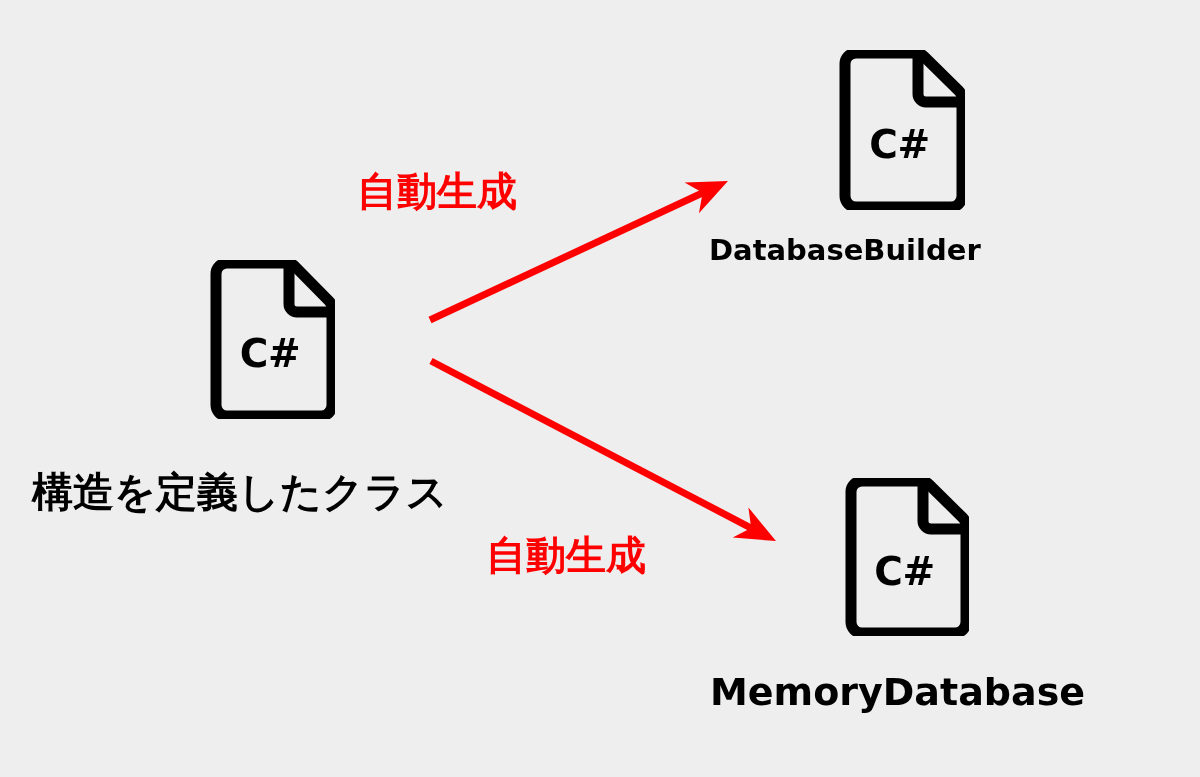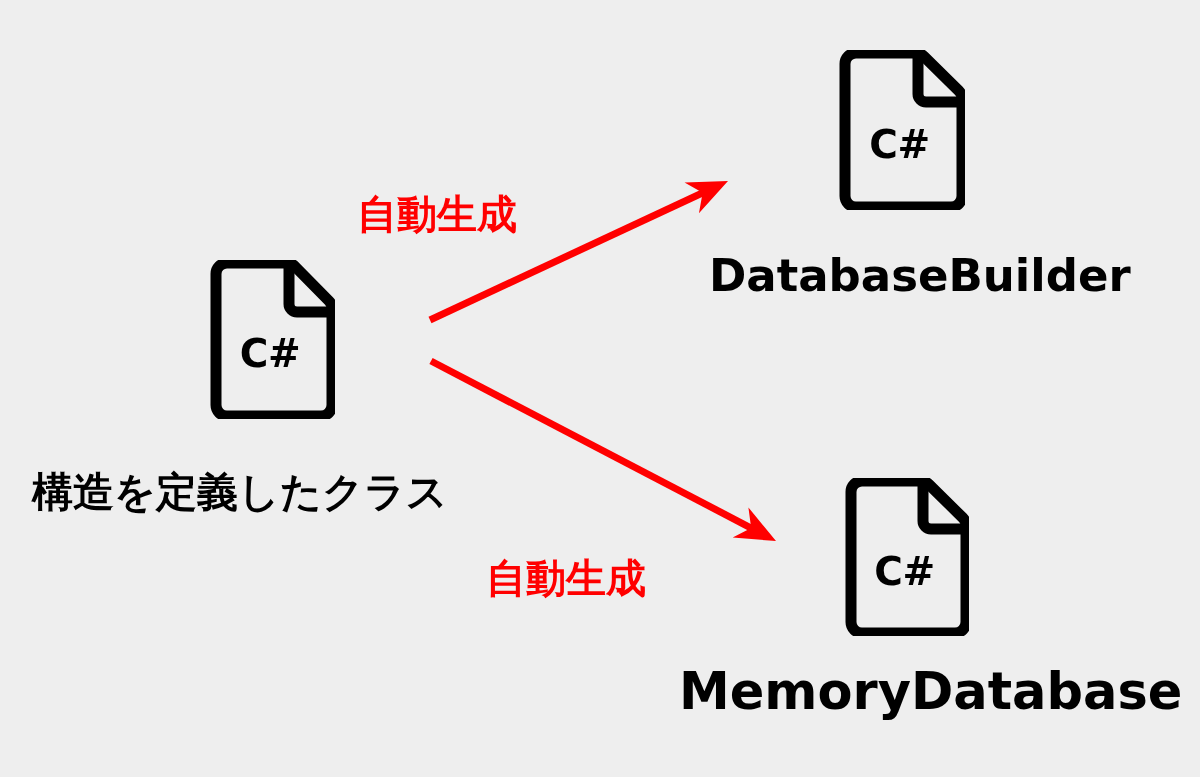--- a/index.html
+++ b/index.html
@@ -61,21 +61,20 @@
     letter-spacing: 0px;
     margin-top: 29px;
   }
 
   
   .edge-label {
     position: absolute;
     font-weight: bold;
     white-space: nowrap;
     font-family: "DejaVu Sans", "Liberation Sans", sans-serif;
-    margin-top: 23px;
   }
 </style>
 </head>
 <body>
 
 <div id="canvas" style="width: 1200px; height: 777px; background: rgb(238, 238, 238);">
 
   <svg id="arrow-layer" viewBox="0 0 1200 777" xmlns="http://www.w3.org/2000/svg">
 
     <g>
@@ -120,39 +119,39 @@
                L128 146
                A11 11 0 0 1 117 157
                L22 157
                A11 11 0 0 1 11 146
                Z" fill="none" stroke="#000000" stroke-width="11" stroke-linejoin="round"></path>
       <path d="M84 5 L84 44 A8 8 0 0 0 92 52 L126 52" fill="none" stroke="#000000" stroke-width="11" stroke-linejoin="round" stroke-linecap="butt"></path>
     </svg>
     <div class="cs-label" style="top:75px; font-size:39px; line-height:39px;">C#</div>
   </div>
 
-  <div class="node-caption" style="left:709px; top:249px; font-size:45px; line-height:54px;">DatabaseBuilder</div>
+  <div class="node-caption" style="left:709px; top:223px; font-size:29px; line-height:54px;">DatabaseBuilder</div>
 
   <div class="file-icon" style="left:840px; top:478px; width:129px; height:158px;">
     <svg viewBox="0 0 129 158" xmlns="http://www.w3.org/2000/svg" aria-hidden="true">
       <path d="M11 14
                A11 11 0 0 1 22 3
                L81 3
                A11 11 0 0 1 89 6.5
                L123 40
                A11 11 0 0 1 126 48
                L126 144
                A11 11 0 0 1 115 155
                L22 155
                A11 11 0 0 1 11 144
                Z" fill="none" stroke="#000000" stroke-width="11" stroke-linejoin="round"></path>
       <path d="M83 5 L83 43 A8 8 0 0 0 91 51 L124 51" fill="none" stroke="#000000" stroke-width="11" stroke-linejoin="round" stroke-linecap="butt"></path>
     </svg>
     <div class="cs-label" style="top:74px; font-size:39px; line-height:39px;">C#</div>
   </div>
 
-  <div class="node-caption" style="left:679px; top:665px; font-size:51px; line-height:54px;">MemoryDatabase</div>
+  <div class="node-caption" style="left:710px; top:665px; font-size:38px; line-height:54px;">MemoryDatabase</div>
 
   <div class="edge-label" style="left:357px; top:166px; font-size:40px; line-height:50px; color:#FF0000;">自動生成</div>
 
   <div class="edge-label" style="left:486px; top:530px; font-size:40px; line-height:50px; color:#FF0000;">自動生成</div>
 
 </div>
 
 </body></html>

